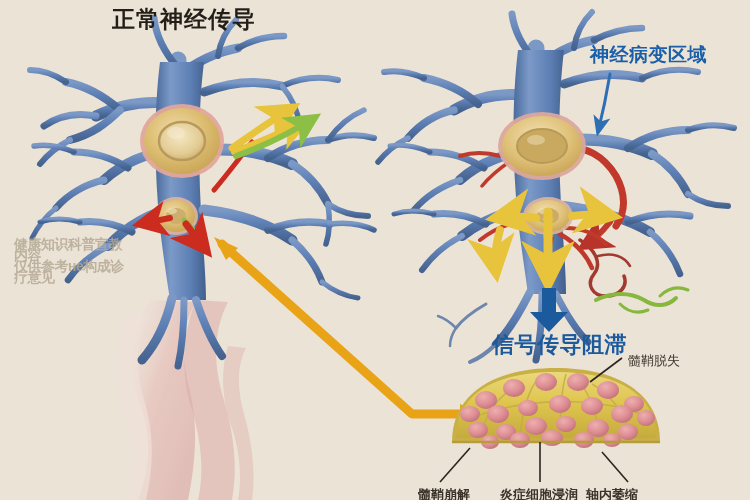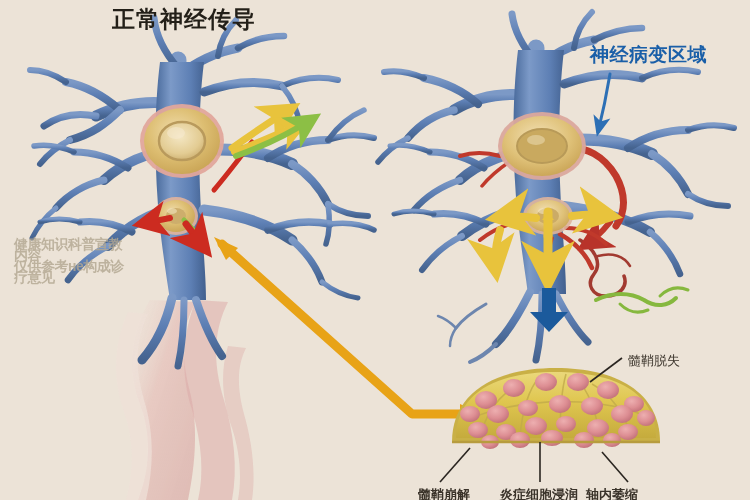--- a/index.html
+++ b/index.html
@@ -353,20 +353,21 @@
       <path d="M440 482 L470 448"></path>
       <path d="M540 482 L540 442"></path>
       <path d="M628 482 L602 452"></path>
     </g>
   </svg>
 
   <div class="lbl" id="title-normal">正常神经传导</div>
 
   <div class="lbl" id="label-lesion">神经病变区域</div>
 
+  <div class="lbl" id="label-block">信号传导阻滞</div>
 
   <div class="lbl" id="label-myelin">髓鞘脱失</div>
 
   <div class="bottom-lbl" id="lbl-b0">髓鞘崩解</div>
   <div class="bottom-lbl" id="lbl-b1">炎症细胞浸润</div>
   <div class="bottom-lbl" id="lbl-b2">轴内萎缩</div>
 
   <div id="watermark">
     <div>健康知识科普宣教内容</div>
     <div>仅供参考не构成诊疗意见</div>

